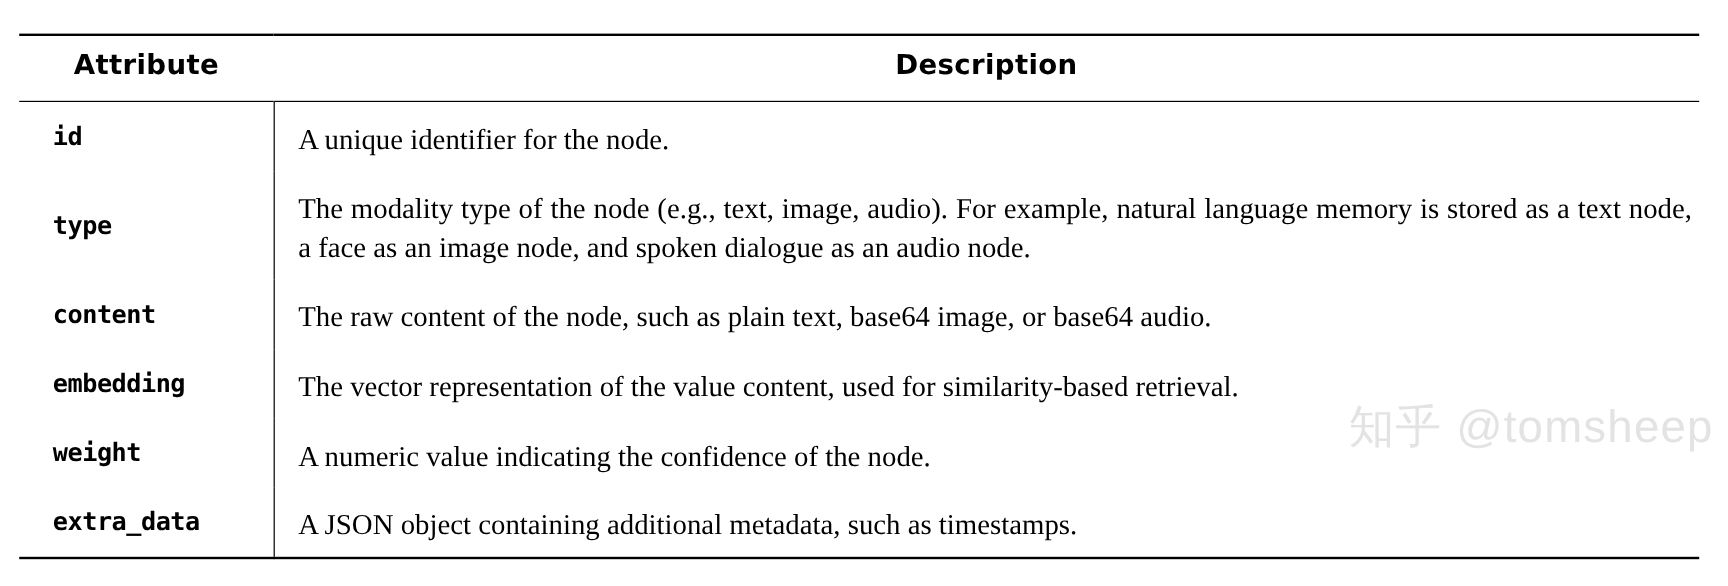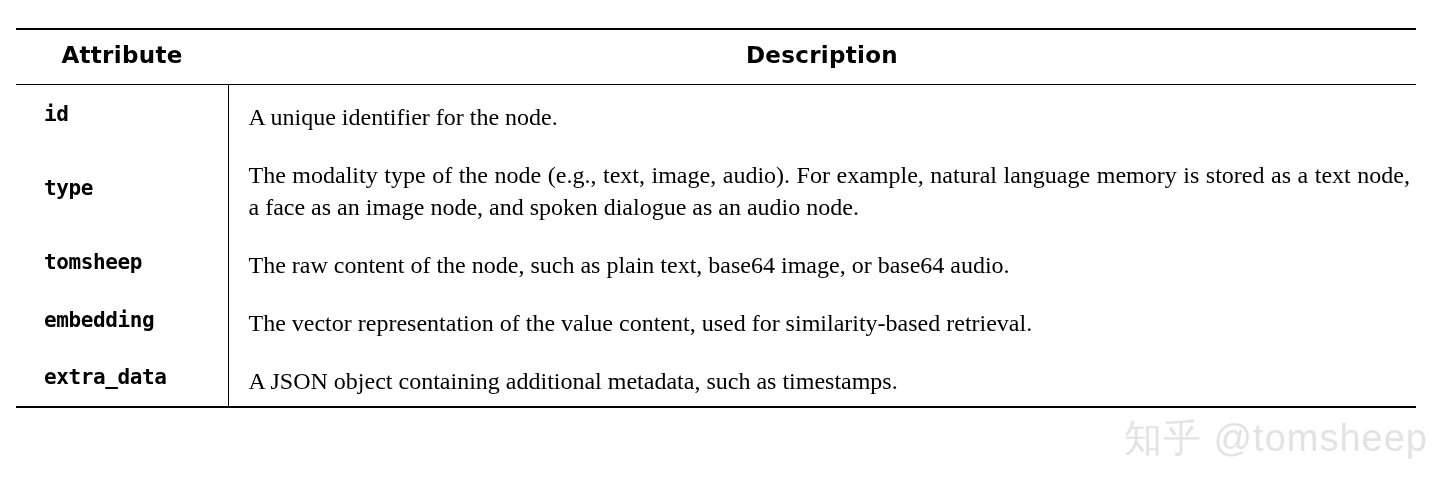--- a/index.html
+++ b/index.html
@@ -11,21 +11,21 @@
     width: 1440px;
     height: 488px;
     font-family: "Liberation Serif", serif;
     color: #000000;
     overflow: hidden;
     position: relative;
   }
   .page {
     position: relative;
     width: 1440px;
-    height: 488px;
+    height: 405px;
     box-sizing: border-box;
   }
   table.attr-table {
     position: absolute;
     left: 16px;
     top: 28px;
     width: 1400px;
     border-collapse: collapse;
     table-layout: fixed;
   }
@@ -105,26 +105,30 @@
     <tbody>
       <tr class="rule-mid">
         <td class="cell-attr">id</td>
         <td class="cell-desc">A unique identifier for the node.</td>
       </tr>
       <tr class="row-type">
         <td class="cell-attr">type</td>
         <td class="cell-desc">The modality type of the node (e.g., text, image, audio). For example, natural language memory is stored as a text node, a face as an image node, and spoken dialogue as an audio node.</td>
       </tr>
       <tr>
-        <td class="cell-attr">tomsheep</td>
+        <td class="cell-attr">content</td>
         <td class="cell-desc">The raw content of the node, such as plain text, base64 image, or base64 audio.</td>
       </tr>
       <tr>
         <td class="cell-attr">embedding</td>
         <td class="cell-desc">The vector representation of the value content, used for similarity-based retrieval.</td>
+      </tr>
+      <tr>
+        <td class="cell-attr">weight</td>
+        <td class="cell-desc">A numeric value indicating the confidence of the node.</td>
       </tr>
       <tr class="rule-bottom">
         <td class="cell-attr">extra_data</td>
         <td class="cell-desc">A JSON object containing additional metadata, such as timestamps.</td>
       </tr>
     </tbody>
   </table>
 
   <div class="watermark">
     <span class="zh">知乎</span>

